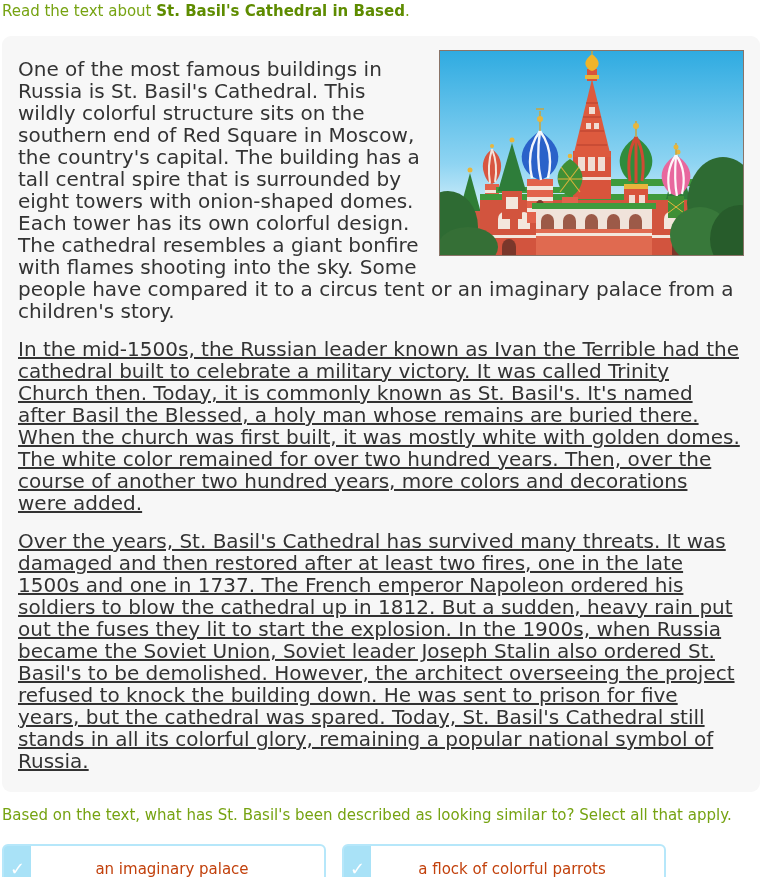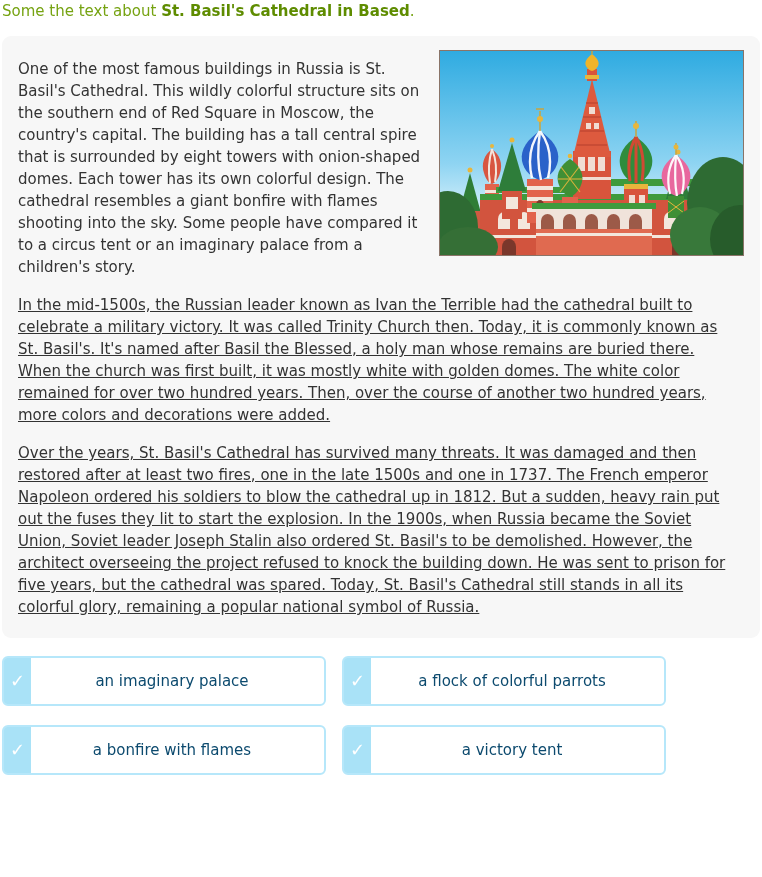--- a/index.html
+++ b/index.html
@@ -29,21 +29,21 @@
   }
   .photo {
     float: right;
     width: 305px; height: 206px;
     border: 1px solid #8a7468;
     margin: 0 0 12px 14px;
     background: #9fd8f0;
   }
   .photo svg { display: block; }
   .para {
-    font-size: 15px; line-height: 22px;
+    font-size: 20px; line-height: 22px;
     color: #333333;
     margin: 8px 2px 16px 0;
   }
   .para + .para { margin-top: 0; text-decoration: underline; }
 
   
   .question {
     font-size: 15px; line-height: 21px;
     color: #76a312;
     margin: 13px 0 0 0;
@@ -82,32 +82,32 @@
   .option .check {
     display: none;
     color: #ffffff;
     font-size: 18px;
     font-weight: bold;
     line-height: 1;
   }
   .option.checked .check { display: block; }
   .option .label {
     font-size: 15px;
-    color: #0c4a6e;
+    color: #c2410c;
     padding-left: 22px;
     padding-right: 6px;
     text-align: center;
   }
 </style>
 </head>
 <body>
 
 <div class="page">
 
-  <p class="prompt"><span>Some the text about </span><strong>St. Basil's Cathedral in Based</strong><span>.</span></p>
+  <p class="prompt"><span>Read the text about </span><strong>St. Basil's Cathedral in Based</strong><span>.</span></p>
 
   <section class="passage-card">
 
     <figure class="photo" role="img" aria-label="Photo of St. Basil's Cathedral with colorful onion domes against a blue sky">
       <svg viewBox="0 0 303 204" width="303" height="204" xmlns="http://www.w3.org/2000/svg">
         <defs>
           <linearGradient id="sky" x1="0" y1="0" x2="0" y2="1">
             <stop offset="0" stop-color="#2fabe1"></stop>
             <stop offset="0.55" stop-color="#8ed4f2"></stop>
             <stop offset="0.85" stop-color="#e6f6fc"></stop>
@@ -248,20 +248,21 @@
           <ellipse cx="28" cy="196" rx="30" ry="20" fill="#356f36"></ellipse>
         </g>
       </svg>
     </figure>
 
     <p class="para">One of the most famous buildings in Russia is St. Basil's Cathedral. This wildly colorful structure sits on the southern end of Red Square in Moscow, the country's capital. The building has a tall central spire that is surrounded by eight towers with onion-shaped domes. Each tower has its own colorful design. The cathedral resembles a giant bonfire with flames shooting into the sky. Some people have compared it to a circus tent or an imaginary palace from a children's story.</p>
     <p class="para">In the mid-1500s, the Russian leader known as Ivan the Terrible had the cathedral built to celebrate a military victory. It was called Trinity Church then. Today, it is commonly known as St. Basil's. It's named after Basil the Blessed, a holy man whose remains are buried there. When the church was first built, it was mostly white with golden domes. The white color remained for over two hundred years. Then, over the course of another two hundred years, more colors and decorations were added.</p>
     <p class="para">Over the years, St. Basil's Cathedral has survived many threats. It was damaged and then restored after at least two fires, one in the late 1500s and one in 1737. The French emperor Napoleon ordered his soldiers to blow the cathedral up in 1812. But a sudden, heavy rain put out the fuses they lit to start the explosion. In the 1900s, when Russia became the Soviet Union, Soviet leader Joseph Stalin also ordered St. Basil's to be demolished. However, the architect overseeing the project refused to knock the building down. He was sent to prison for five years, but the cathedral was spared. Today, St. Basil's Cathedral still stands in all its colorful glory, remaining a popular national symbol of Russia.</p>
   </section>
 
+  <p class="question">Based on the text, what has St. Basil's been described as looking similar to? Select all that apply.</p>
 
   <div class="options">
 
     <div class="option checked">
       <span class="tab">
           <span class="check">✓</span>
         </span>
       <span class="label">an imaginary palace</span>
     </div>
 

